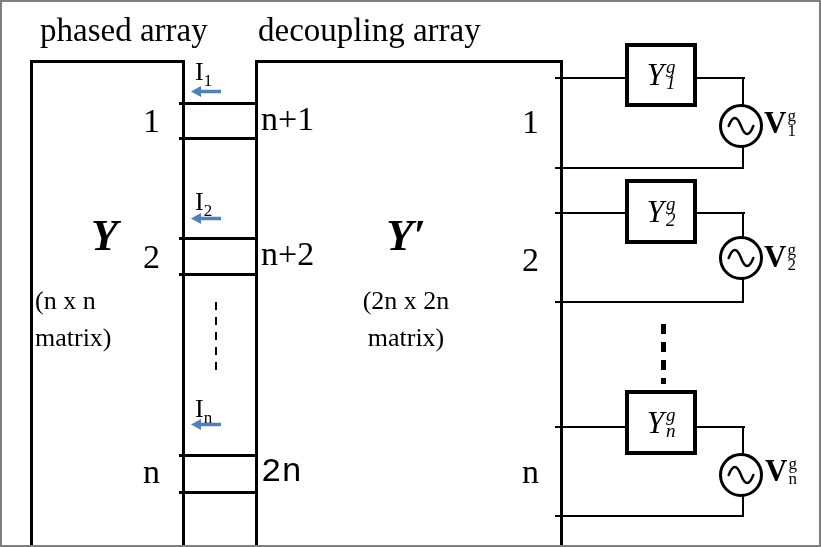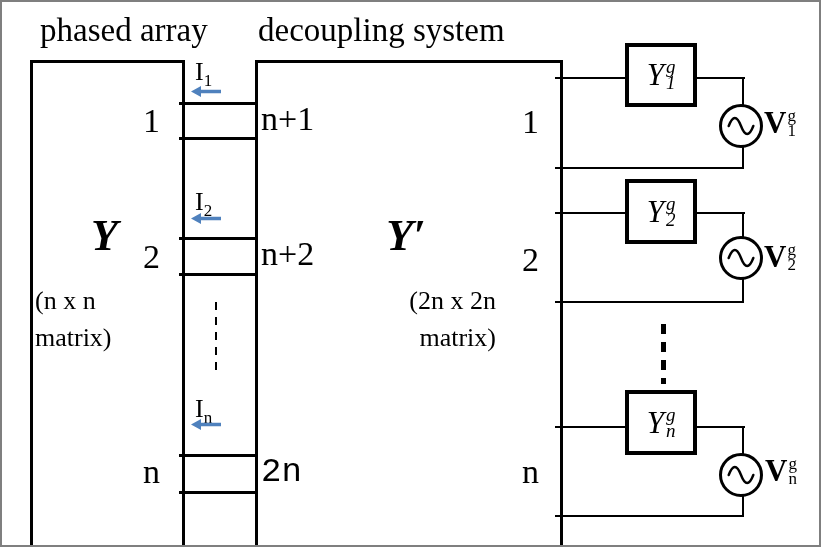--- a/index.html
+++ b/index.html
@@ -44,35 +44,35 @@
   .vlabel{position:absolute;display:inline-flex;align-items:center;}
   .vlabel .main{font-size:31px;font-weight:bold;line-height:34px;}
   .vlabel .supsub{font-size:17px;line-height:15px;margin-left:1px;}
 </style>
 </head>
 <body>
 
 <div id="canvas">
 
   <div class="abs title" style="left:11px;top:9px;">phased array</div>
-  <div class="abs title" style="left:229px;top:9px;">decoupling system</div>
+  <div class="abs title" style="left:229px;top:9px;">decoupling array</div>
 
   <div class="bigbox" style="left:28px;top:58px;width:149px;height:482px;"></div>
   <div class="symbol" style="left:28px;top:211px;width:149px;">Y</div>
   <div class="matrixnote" style="left:33px;top:280px;text-align:left;">
     <div>(n x n</div>
     <div>matrix)</div>
   </div>
   <div class="portnum ra" style="left:120px;top:99px;width:38px;">1</div>
   <div class="portnum ra" style="left:120px;top:235px;width:38px;">2</div>
   <div class="portnum ra" style="left:120px;top:450px;width:38px;">n</div>
 
   <div class="bigbox" style="left:253px;top:58px;width:302px;height:482px;"></div>
   <div class="symbol" style="left:304px;top:211px;width:200px;">Y′</div>
-  <div class="matrixnote" style="left:314px;top:280px;width:180px;text-align:right;">
+  <div class="matrixnote" style="left:314px;top:280px;width:180px;text-align:center;">
     <div>(2n x 2n</div>
     <div>matrix)</div>
   </div>
   <div class="portnum" style="left:259px;top:97px;">n+1</div>
   <div class="portnum" style="left:259px;top:232px;">n+2</div>
   <div class="portnum" style="left:259px;top:450px;font-family:Liberation Mono, monospace;">2n</div>
   <div class="portnum ra" style="left:499px;top:100px;width:38px;">1</div>
   <div class="portnum ra" style="left:499px;top:238px;width:38px;">2</div>
   <div class="portnum ra" style="left:499px;top:450px;width:38px;">n</div>
 

